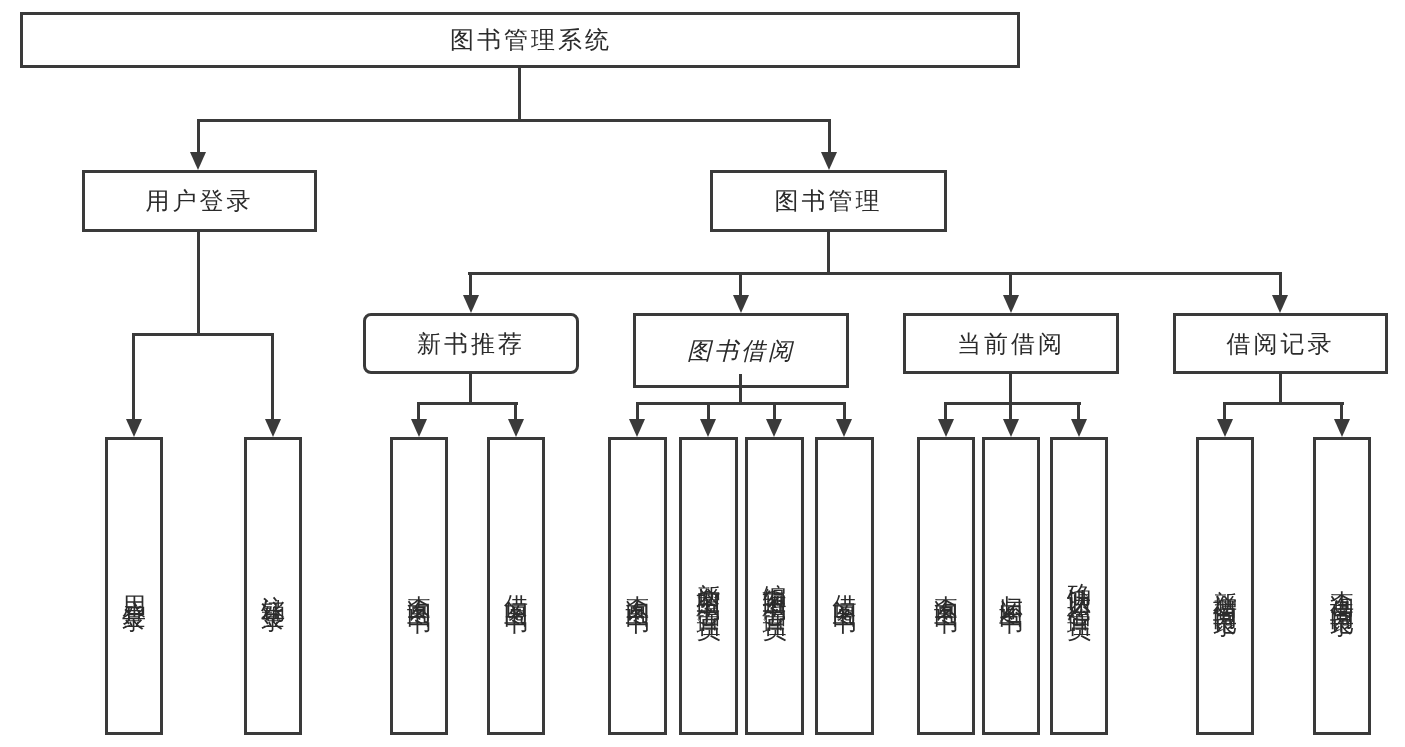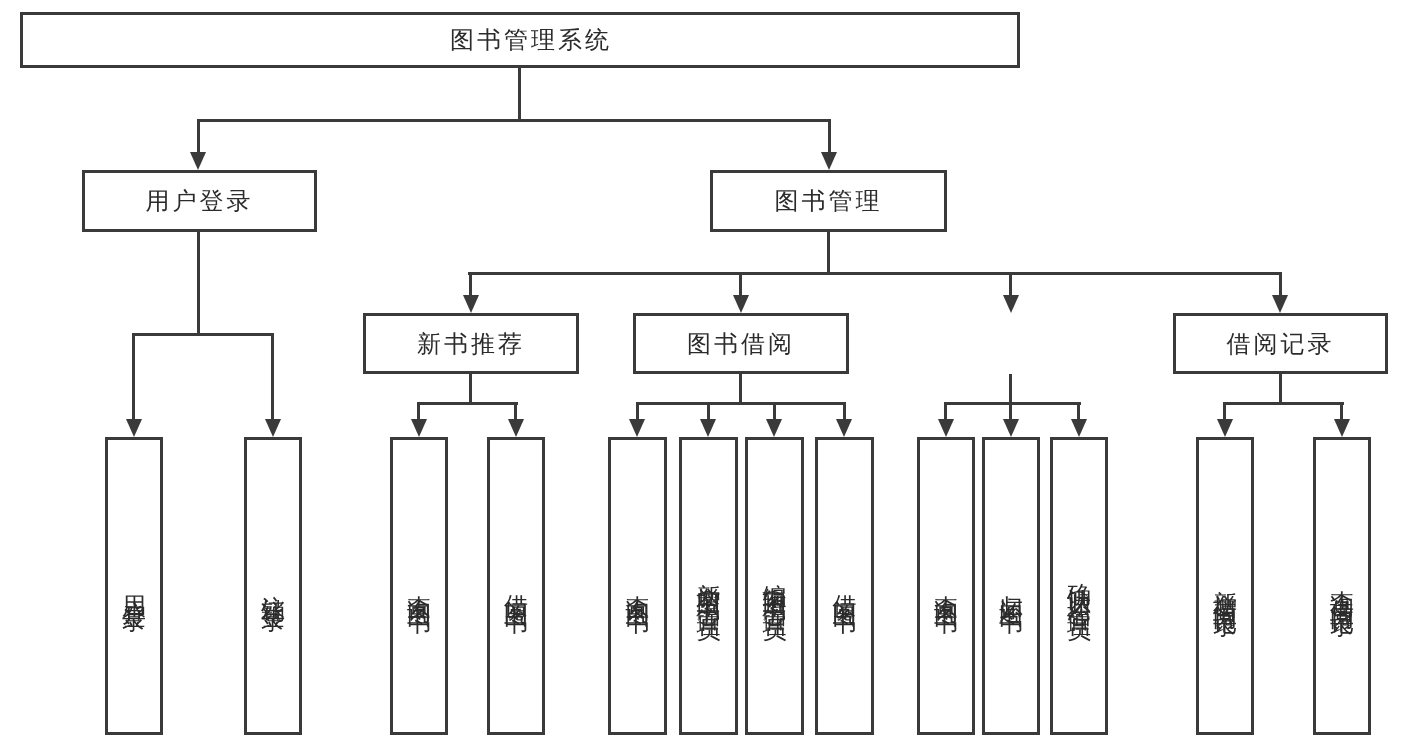--- a/index.html
+++ b/index.html
@@ -82,25 +82,28 @@
   <div class="line" style="left:468px;top:272px;width:814px;height:3px;"></div>
   <div class="line" style="left:469px;top:274px;width:3px;height:23px;"></div>
   <div class="line" style="left:739px;top:274px;width:3px;height:23px;"></div>
   <div class="line" style="left:1009px;top:274px;width:3px;height:23px;"></div>
   <div class="line" style="left:1279px;top:274px;width:3px;height:23px;"></div>
   <div class="arrow" style="left:463px;top:295px;"></div>
   <div class="arrow" style="left:733px;top:295px;"></div>
   <div class="arrow" style="left:1003px;top:295px;"></div>
   <div class="arrow" style="left:1272px;top:295px;"></div>
 
-  <div class="box hbox" style="left:363px;top:313px;width:216px;height:61px;">
+  <div class="box hbox" style="left:363px;top:313px;width:216px;height:61px;border-radius:8px;">
     <span>新书推荐</span>
   </div>
-  <div class="box hbox" style="left:633px;top:313px;width:216px;height:61px;">
+  <div class="box hbox" style="left:633px;top:313px;width:216px;height:75px;font-style:italic;">
     <span>图书借阅</span>
+  </div>
+  <div class="box hbox" style="left:903px;top:313px;width:216px;height:61px;">
+    <span>当前借阅</span>
   </div>
   <div class="box hbox" style="left:1173px;top:313px;width:215px;height:61px;">
     <span>借阅记录</span>
   </div>
 
   <div class="line" style="left:469px;top:374px;width:3px;height:30px;"></div>
   <div class="line" style="left:417px;top:402px;width:101px;height:3px;"></div>
   <div class="line" style="left:417px;top:404px;width:3px;height:17px;"></div>
   <div class="line" style="left:514px;top:404px;width:3px;height:17px;"></div>
   <div class="arrow" style="left:411px;top:419px;"></div>

